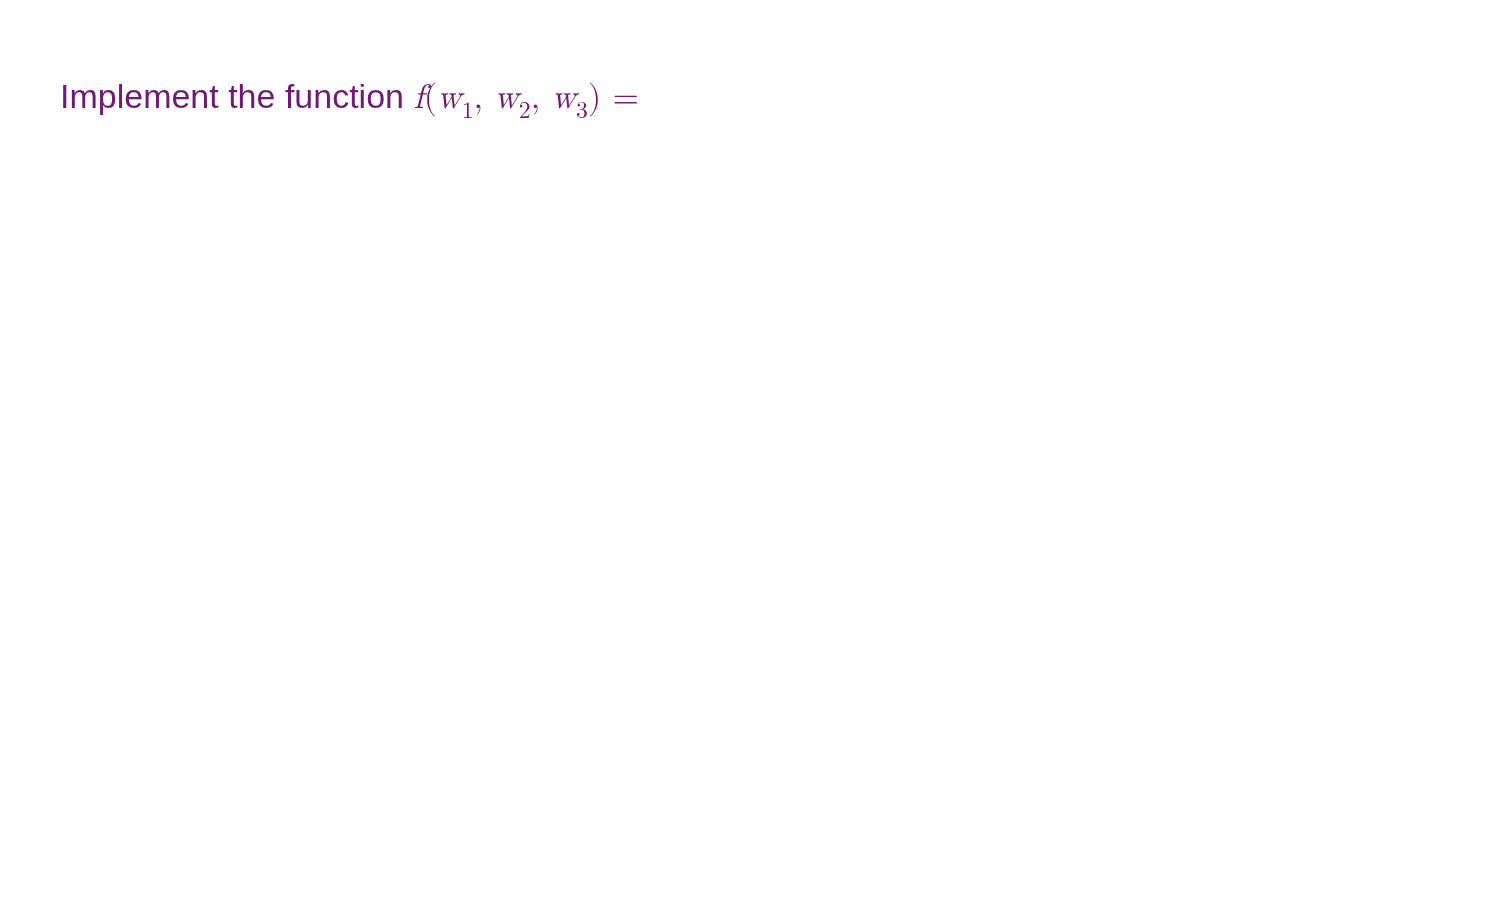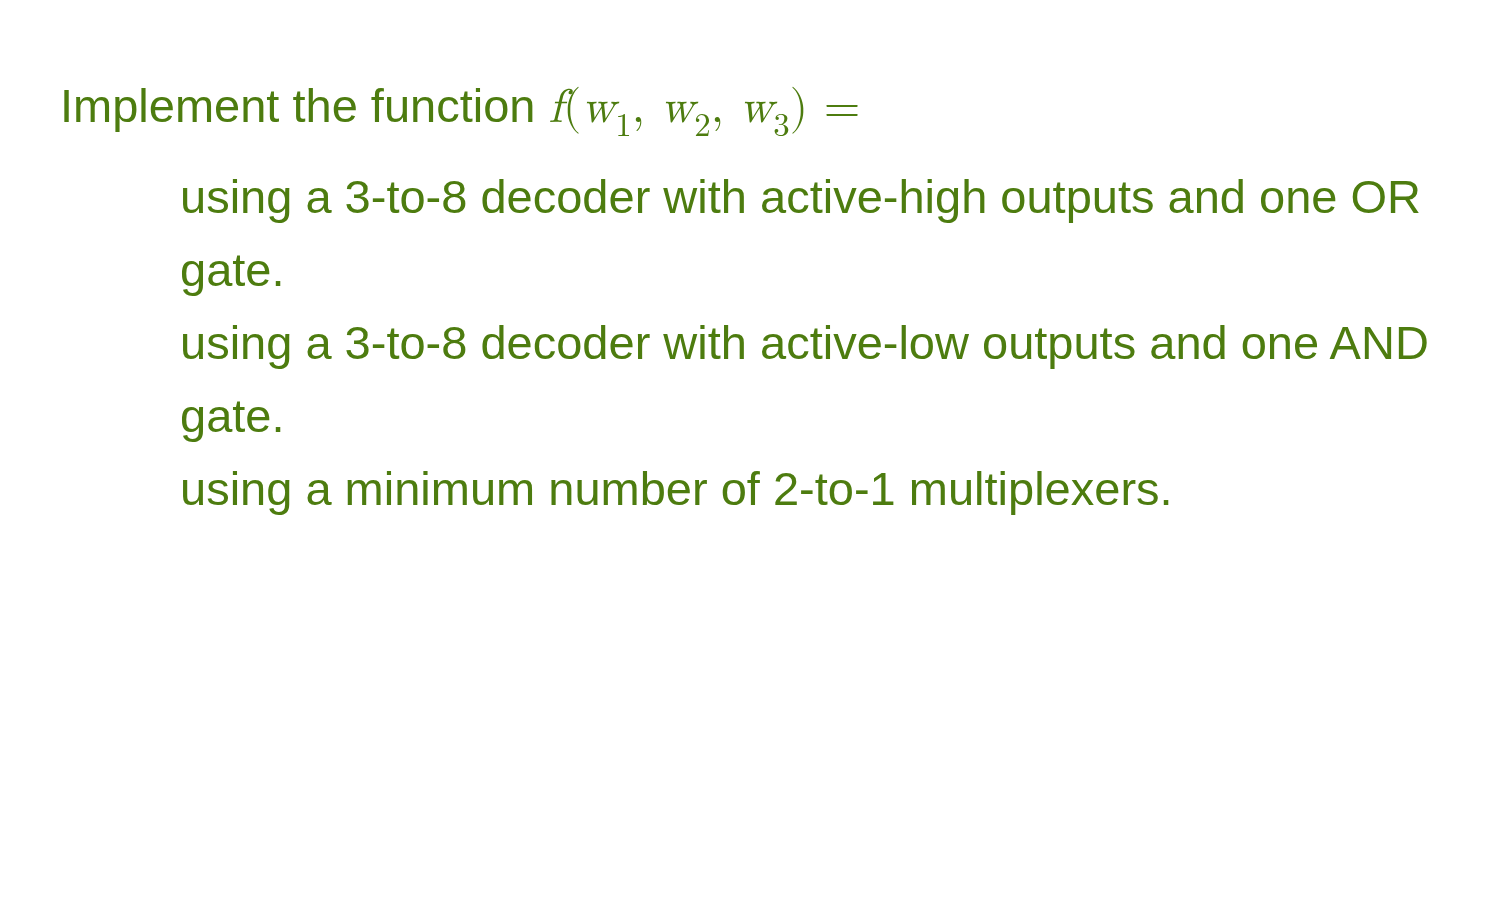--- a/index.html
+++ b/index.html
@@ -8,23 +8,23 @@
       box-sizing: border-box;
     }
     body {
       width: 1500px;
       height: 920px;
       background: #ffffff;
       font-family: -apple-system, BlinkMacSystemFont, "Segoe UI", Helvetica, Arial, sans-serif;
       padding: 70px 60px 40px 60px;
     }
     .content {
-      font-size: 47px;
+      font-size: 34px;
       line-height: 1.55;
-      color: #4d7c0f;
+      color: #701a75;
     }
     .main-text {
       margin-bottom: 4px;
     }
     .math {
       font-family: "Latin Modern Math", "Cambria Math", "STIX Two Math", Georgia, serif;
       font-style: italic;
     }
     .math-upright {
       font-family: "Latin Modern Math", "Cambria Math", "STIX Two Math", Georgia, serif;
@@ -55,18 +55,13 @@
       font-style: normal;
     }
   </style>
 </head>
 <body>
 
 <div class="content">
   <div class="main-text">
     <span>Implement the function  </span><span class="math"><span>f</span><span class="paren">(</span><span>w</span><span class="sub math-upright">1</span><span class="paren">, </span><span>w</span><span class="sub math-upright">2</span><span class="paren">, </span><span>w</span><span class="sub math-upright">3</span><span class="paren">)</span><span class="math-upright"> =</span></span>
   </div>
-  <div class="sub-list">
-    <div class="sub-item">using a 3-to-8 decoder with active-high outputs and one OR gate.</div>
-    <div class="sub-item">using a 3-to-8 decoder with active-low outputs and one AND gate.</div>
-    <div class="sub-item">using a minimum number of 2-to-1 multiplexers.</div>
-  </div>
 </div>
 
 </body></html>

